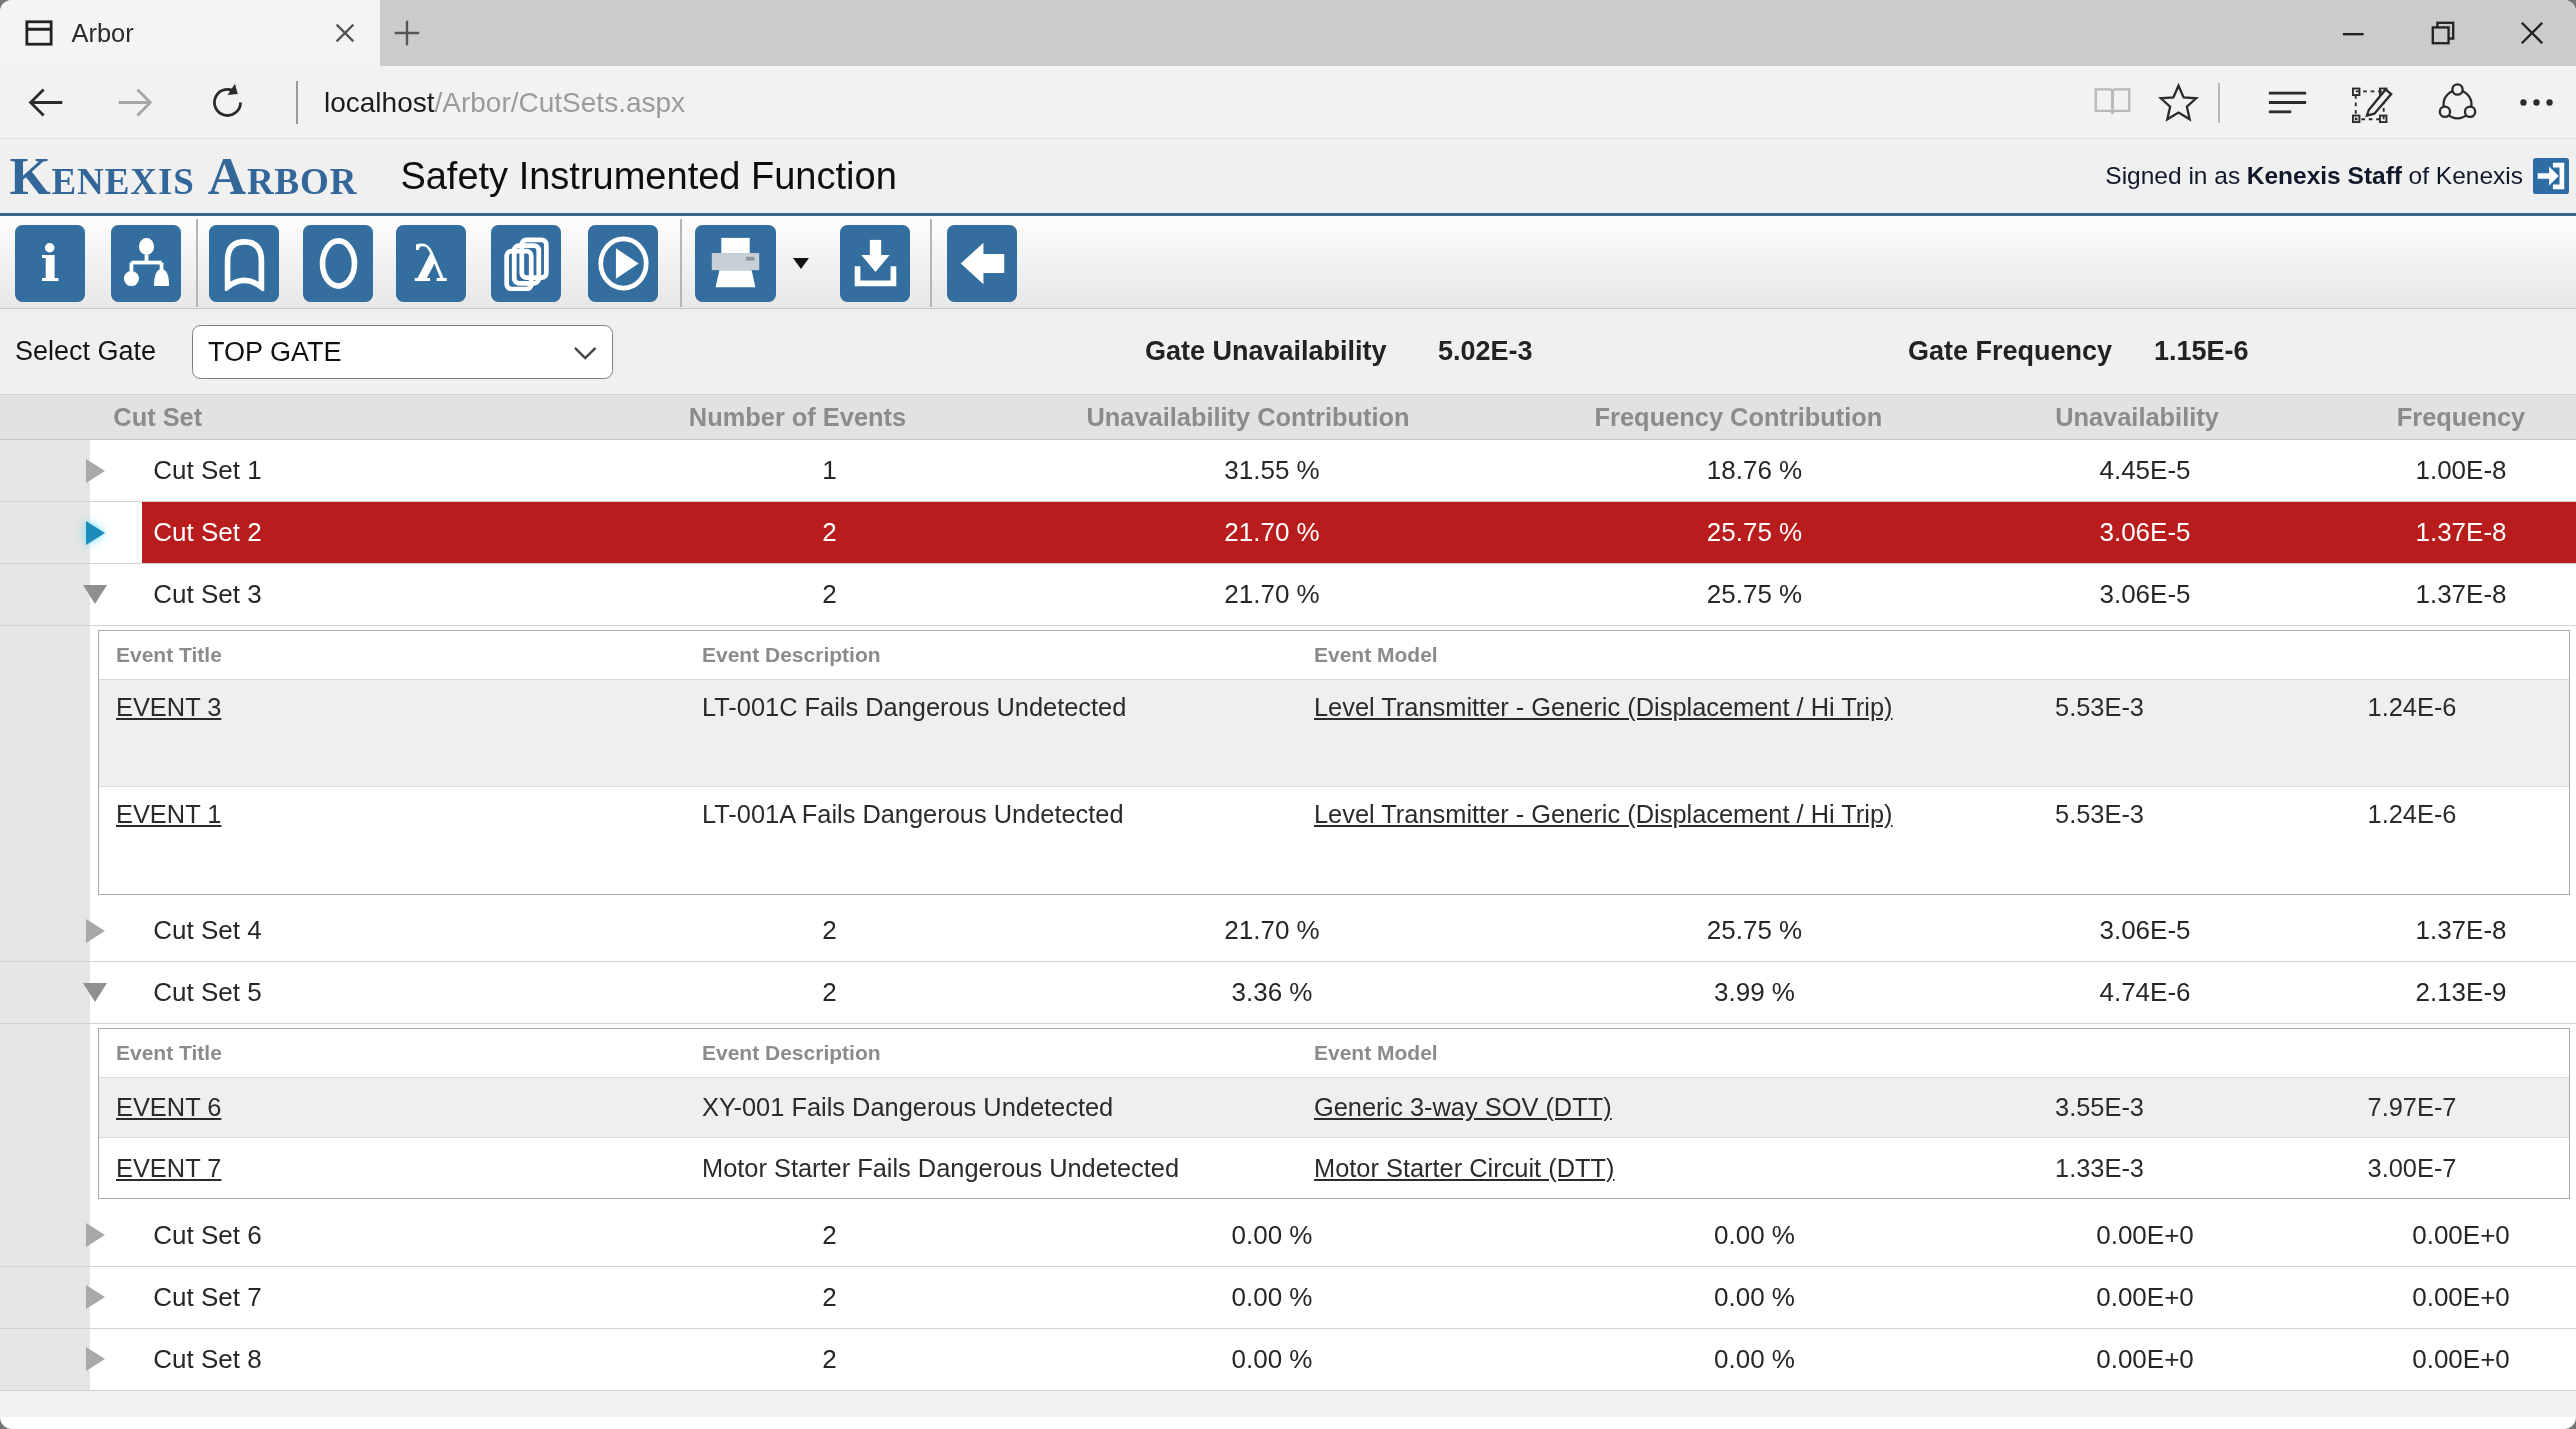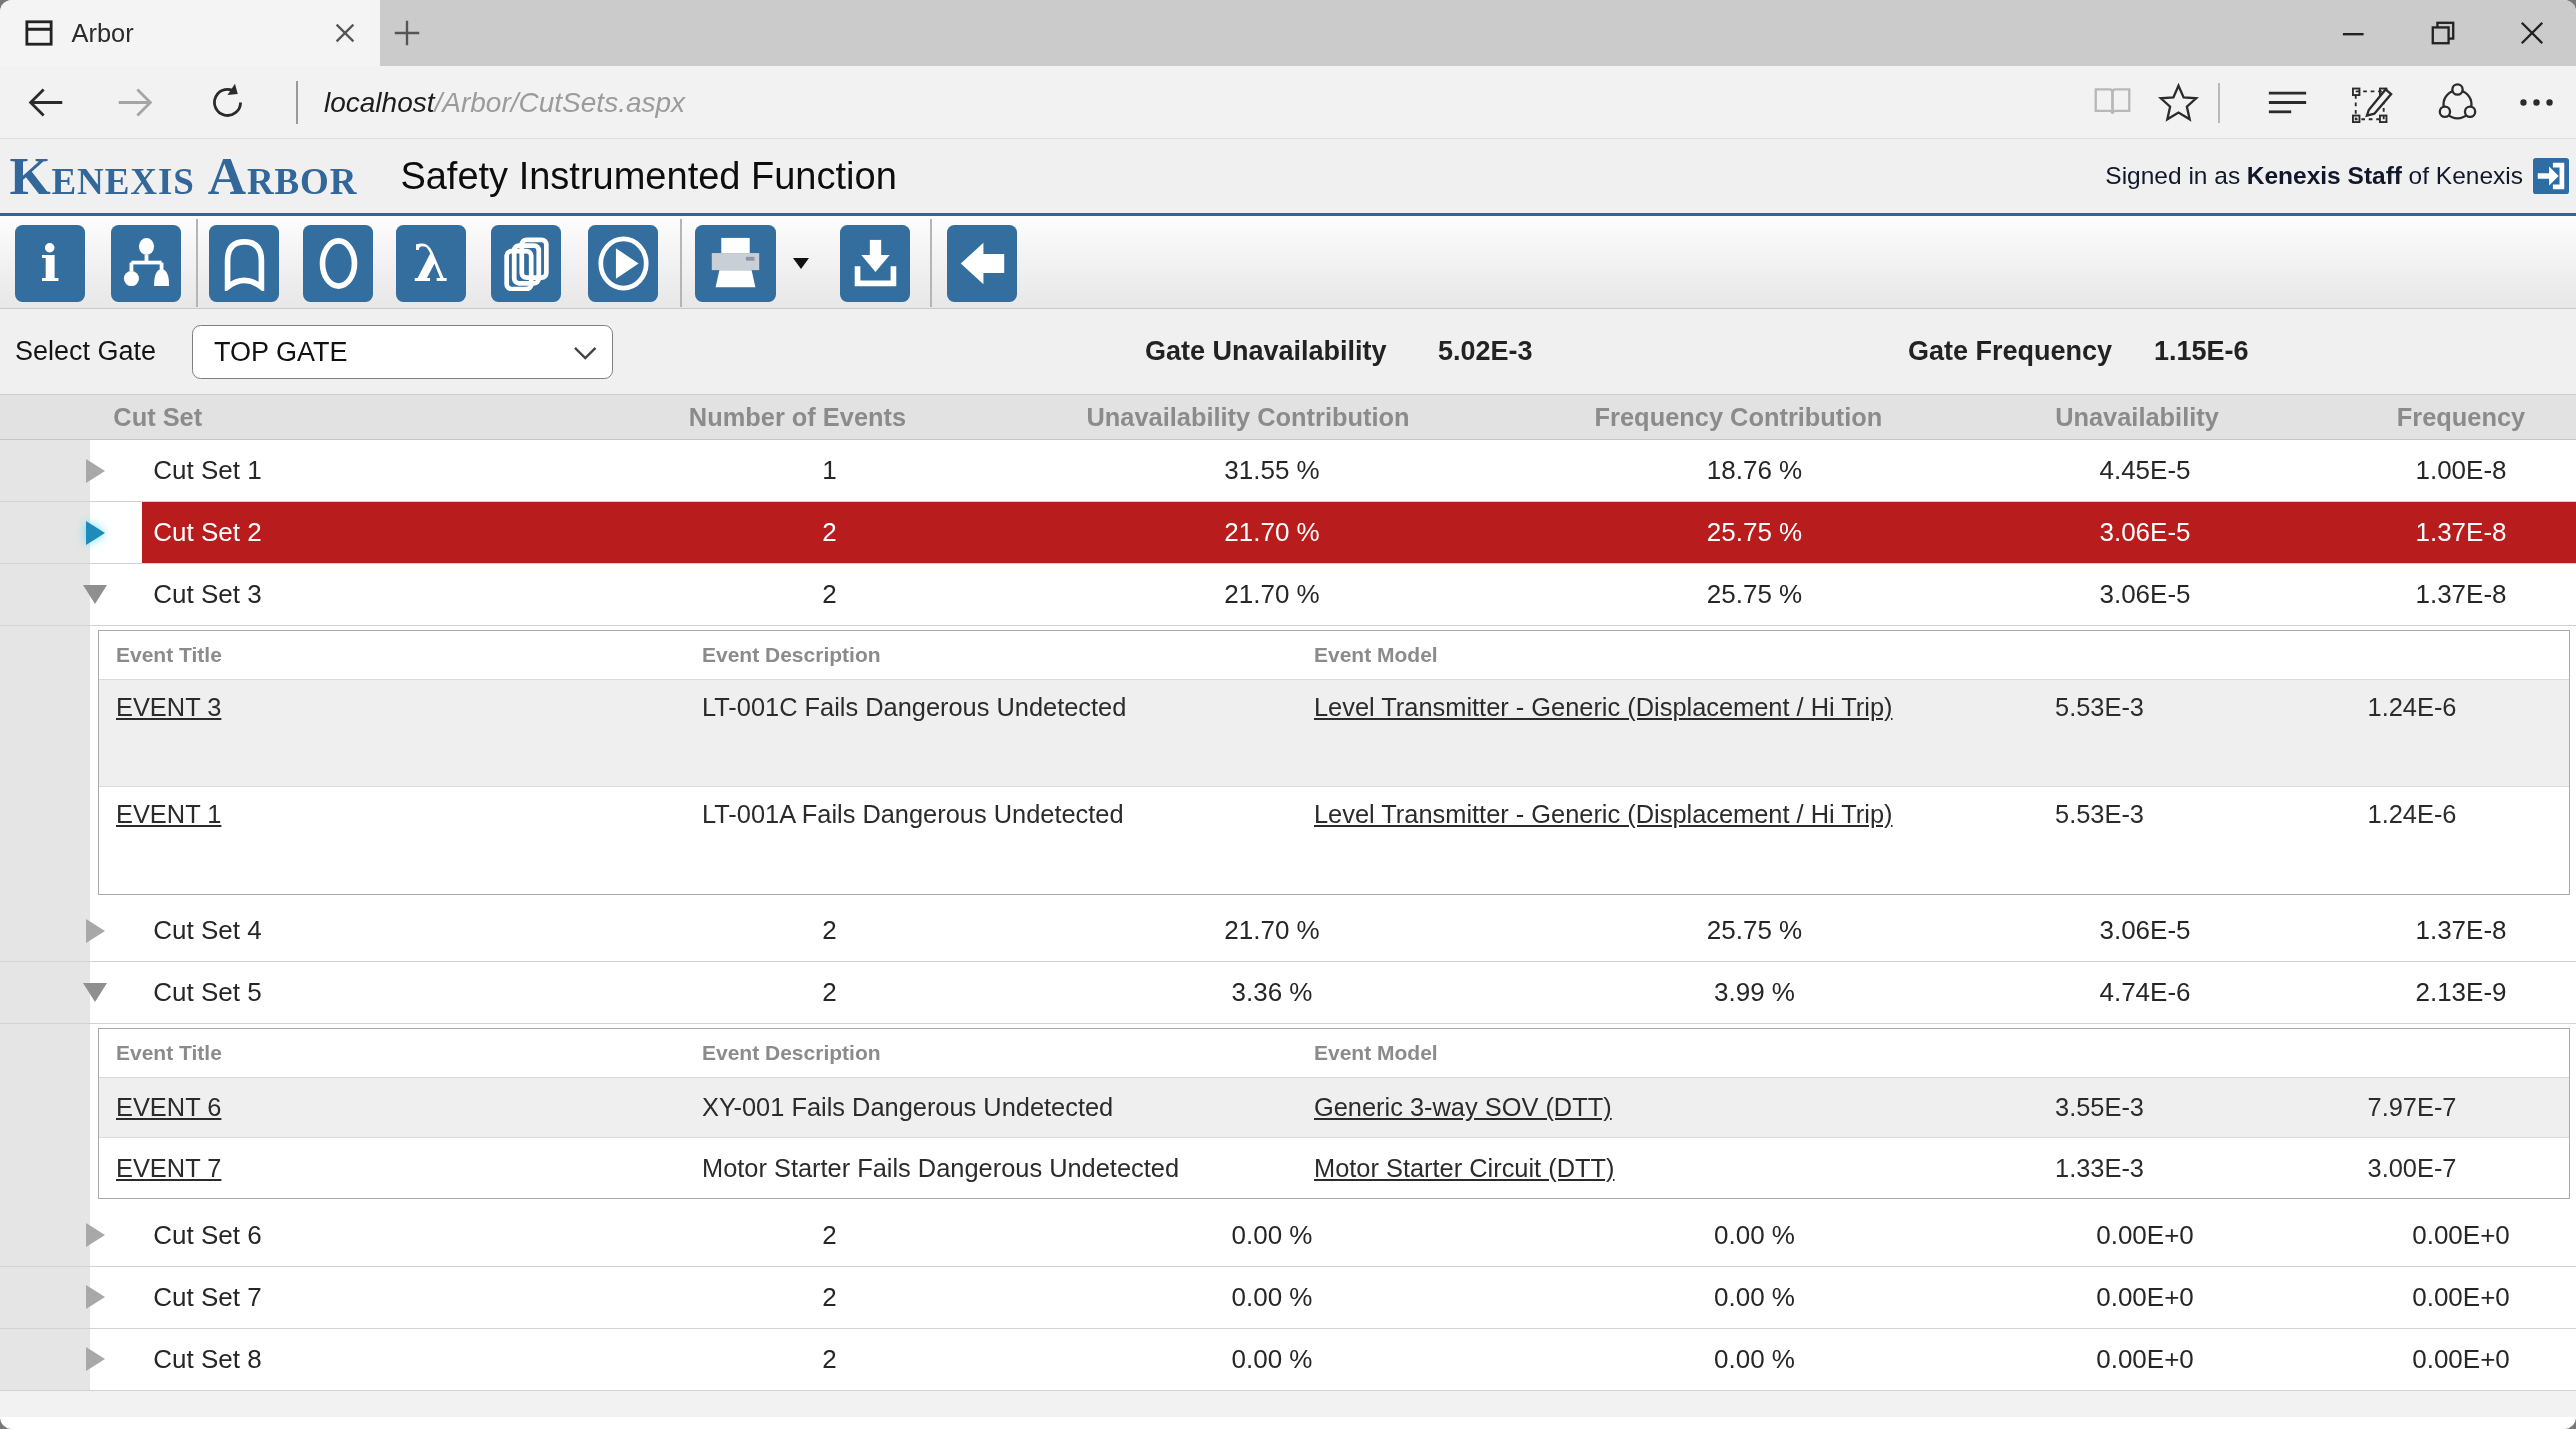--- a/index.html
+++ b/index.html
@@ -14,21 +14,21 @@
   .tab-favicon{margin-left:24.5px;width:28px;height:28px;}
   .tab-label{margin-left:19px;font-size:25.4px;color:#2b2b2b;}
   .tab-close{position:absolute;left:331px;top:19px;width:28px;height:28px;}
   .newtab{position:absolute;left:391px;top:17px;width:32px;height:32px;}
   .wincontrols{position:absolute;right:0;top:0;height:66px;display:flex;}
   .winbtn{width:89px;height:66px;display:flex;align-items:center;justify-content:center;}
 
   .navbar{height:73px;background:#f2f2f2;position:relative;border-bottom:0.9px solid #e0e0e0;}
   .nav-ico{position:absolute;top:16px;width:41px;height:41px;}
   .nav-sep{position:absolute;top:15px;width:1.9px;height:43px;background:#9a9a9a;}
-  .address{position:absolute;left:324px;top:0;height:74px;display:flex;align-items:center;font-size:28px;font-style:italic;}
+  .address{position:absolute;left:324px;top:0;height:74px;display:flex;align-items:center;font-size:28px;}
   .addr-host{color:#1c1c1c;}
   .addr-path{color:#9b9b9b;}
   .rsep{position:absolute;top:17px;width:1.9px;height:40px;background:#b9b9b9;}
 
   
   .appheader{height:77px;background:#f0f0f0;border-bottom:3.8px solid #39648c;position:relative;
              display:flex;align-items:center;}
   .brand{margin-left:9.4px;font-family:"Liberation Serif",serif;font-weight:bold;color:#336699;
          font-variant:small-caps;font-size:53px;letter-spacing:0.9px;line-height:1;}
   .brand .b2{margin-left:13px;}
@@ -46,21 +46,21 @@
   .tsep{position:absolute;top:2.8px;width:1.9px;height:88px;background:#b5b5b5;}
   .caret{position:absolute;left:793px;top:42px;width:0;height:0;
          border-left:8.5px solid transparent;border-right:8.5px solid transparent;border-top:11.3px solid #111;}
 
   
   .gatebar{height:85px;background:#f0f0f0;position:relative;font-size:27px;}
   .gb-item{position:absolute;top:0;height:85px;display:flex;align-items:center;}
   .select-gate-label{left:15px;color:#141414;}
   .gate-select{position:absolute;left:192px;top:16px;width:421px;height:54px;background:#fff;
                border:1.9px solid #7f7f7f;border-radius:8.5px;display:flex;align-items:center;
-               padding-left:21px;color:#111;}
+               padding-left:15px;color:#111;}
   .gate-select svg{position:absolute;right:15px;top:20px;}
   .gu-label{left:1145px;font-weight:bold;}
   .gu-value{left:1438px;font-weight:bold;}
   .gf-label{left:1908px;font-weight:bold;}
   .gf-value{left:2154px;font-weight:bold;}
 
   
   .thead{height:46px;background:#e2e2e2;border-top:0.9px solid #cfcfcf;border-bottom:0.9px solid #c6c6c6;
          display:flex;align-items:center;font-weight:bold;color:#8b8b8b;font-size:25.4px;gap:8px;}
   .c{flex:none;}

